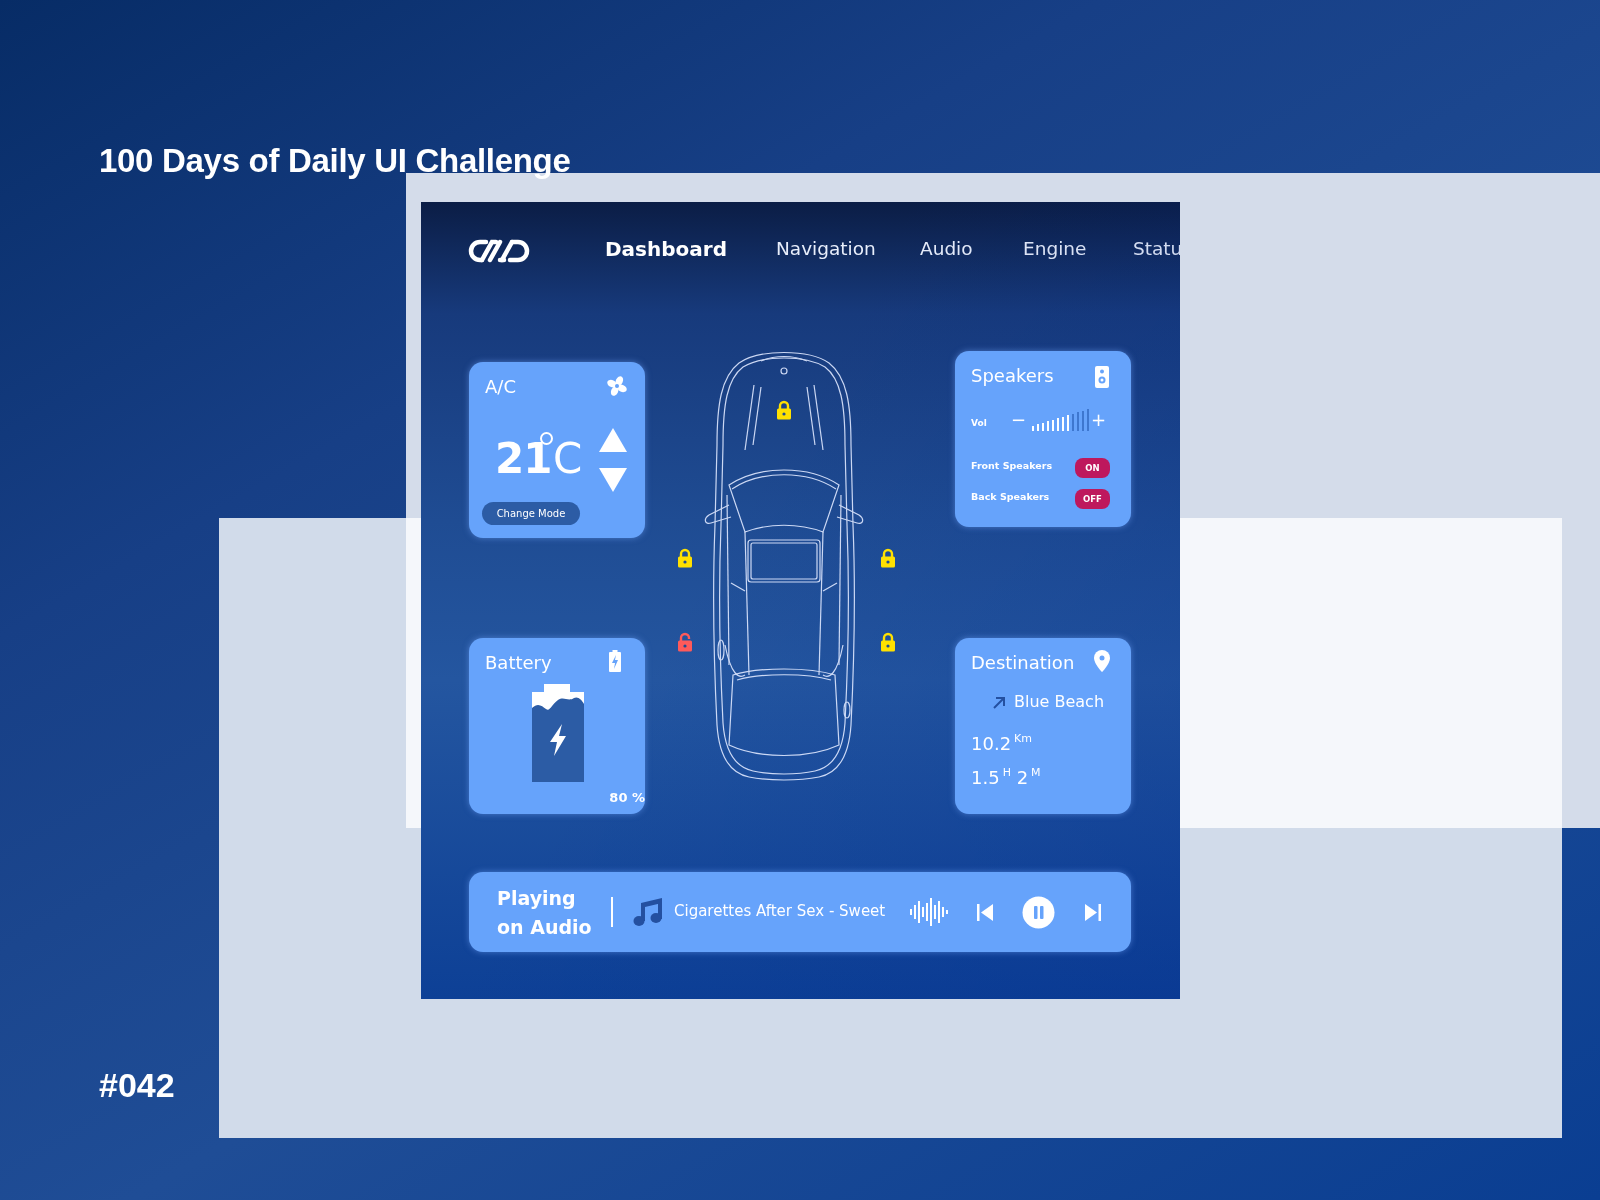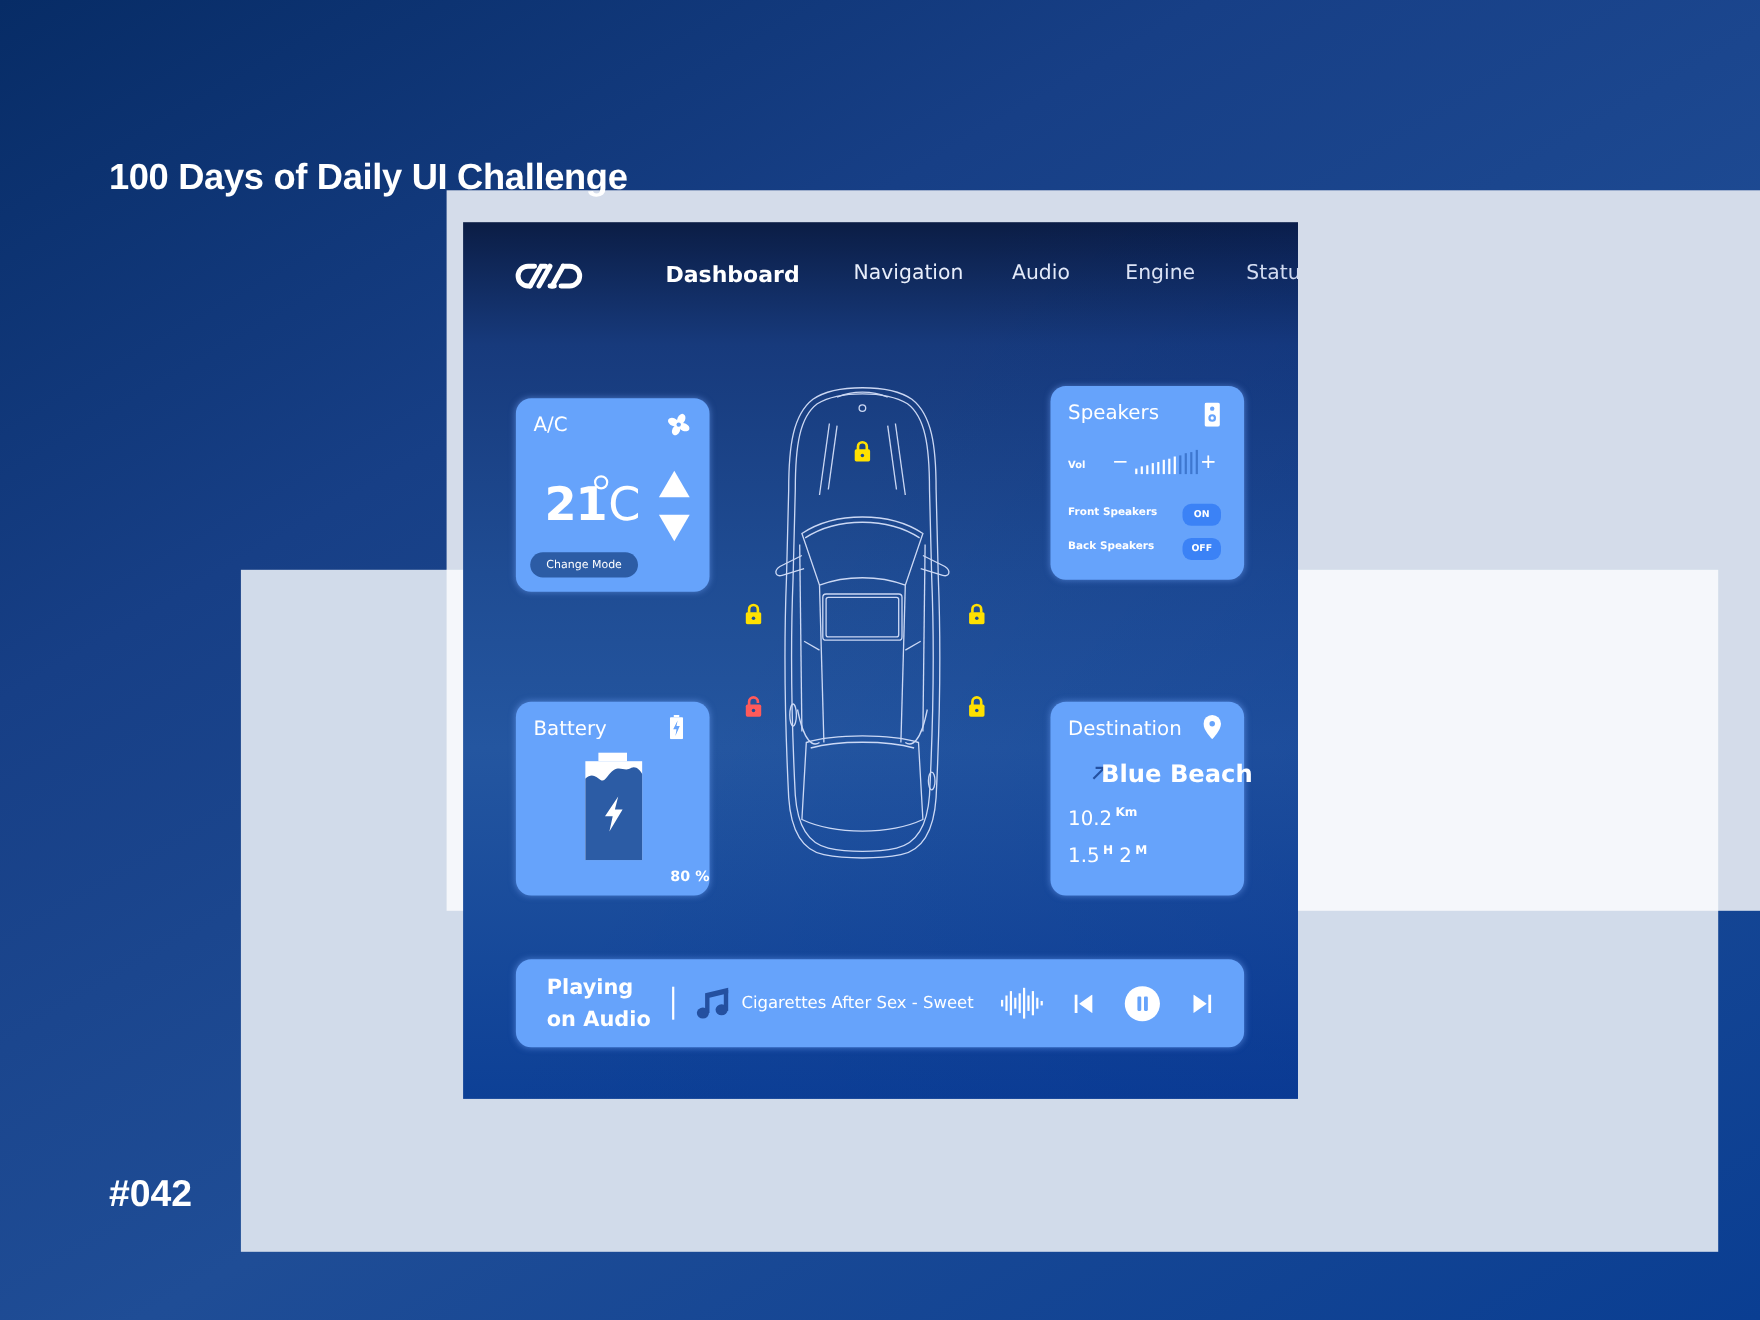--- a/index.html
+++ b/index.html
@@ -77,32 +77,32 @@
   .speakers { left: 534px; top: 149px; width: 176px; height: 176px; }
   .speakers .vol-label { position: absolute; left: 16px; top: 67px; font-size: 9px; font-weight: 700; }
   .speakers .minus { position: absolute; left: 56px; top: 58px; font-size: 18px; cursor: pointer; }
   .speakers .plus { position: absolute; left: 136px; top: 58px; font-size: 18px; cursor: pointer; }
   .speakers .bars { position: absolute; left: 77px; top: 58px; width: 58px; height: 22px; display: flex; align-items: flex-end; gap: 3px; }
   .speakers .bar { width: 2px; background: #ffffff; }
   .speakers .bar.off { background: #3e77cf; }
   .speakers .row-label { position: absolute; left: 16px; font-size: 9.5px; font-weight: 700; }
   .speakers .toggle {
     position: absolute; left: 120px; width: 35px; height: 20px; border-radius: 8px;
-    background: #3b82f6; color: #fff; font-size: 8.5px; font-weight: 700;
+    background: #be185d; color: #fff; font-size: 8.5px; font-weight: 700;
     display: flex; align-items: center; justify-content: center; cursor: pointer;
   }
 
   .battery { left: 48px; top: 436px; width: 176px; height: 176px; }
   .battery .pct { position: absolute; left: 0; width: 100%; top: 152px; text-align: right; font-size: 13px; font-weight: 700; }
 
   .destination { left: 534px; top: 436px; width: 176px; height: 176px; }
-  .destination .place { position: absolute; left: 46px; top: 54px; font-size: 22px; white-space: nowrap; font-weight: bold; }
+  .destination .place { position: absolute; left: 59px; top: 54px; font-size: 16px; white-space: nowrap; }
   .destination .dist { position: absolute; left: 16px; top: 94px; font-size: 18px; }
   .destination .time { position: absolute; left: 16px; top: 128px; font-size: 18px; }
-  .destination sup { font-size: 11px; vertical-align: 8px; margin-left: 3px; font-weight: bold; }
+  .destination sup { font-size: 11px; vertical-align: 8px; margin-left: 3px; }
 
   .player { left: 48px; top: 670px; width: 662px; height: 80px; }
   .player .label { position: absolute; left: 28px; top: 12px; font-size: 19px; font-weight: 700; line-height: 29px; }
   .player .sep { position: absolute; left: 142px; top: 25px; width: 2px; height: 30px; background: #ffffff; }
   .player .track { position: absolute; left: 205px; top: 30px; font-size: 15px; white-space: nowrap; }
   .player .ctrl { position: absolute; cursor: pointer; }
 
   .car { position: absolute; left: 278px; top: 143px; z-index: 1; }
   .lock { position: absolute; z-index: 2; }
 </style>

